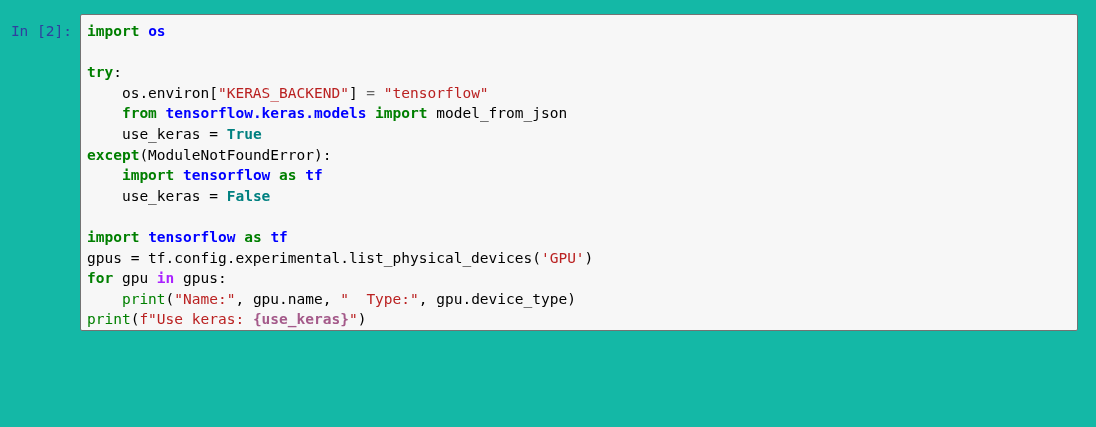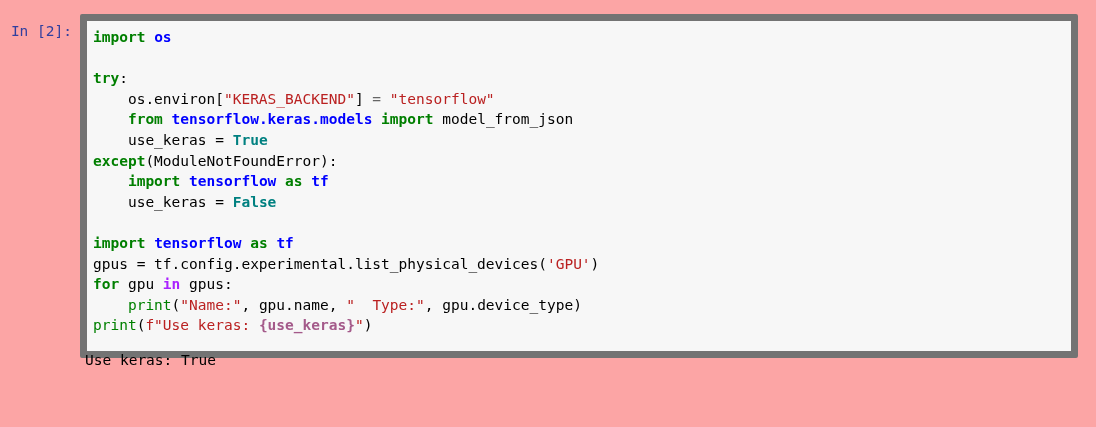--- a/index.html
+++ b/index.html
@@ -7,21 +7,21 @@
     padding: 0;
     background: #ffffff;
   }
   body {
     width: 1096px;
     height: 427px;
     font-family: "DejaVu Sans Mono", "Liberation Mono", monospace;
     overflow: hidden;
   }
 
-  .notebook { position: relative; width: 1096px; height: 427px; background: #fca5a5; }
+  .notebook { position: relative; width: 1096px; height: 427px; background: #14b8a6; }
 
   
   .cell-row {
     position: absolute;
     left: 0;
     top: 14px;
     width: 1096px;
     display: flex;
     align-items: flex-start;
   }
@@ -37,23 +37,23 @@
     line-height: 20.6px;
     color: #303f9f;
     white-space: pre;
     padding-top: 7px;
   }
 
   .input-area {
     flex: 0 0 998px;
     width: 998px;
     background: #f7f7f7;
-    border: 7px solid #737373;
+    border: 1px solid #737373;
     box-sizing: border-box;
-    padding: 6px 4px 15px 6px;
+    padding: 6px 4px 0 6px;
     border-radius: 2px;
   }
 
   pre.code {
     margin: 0;
     padding: 0;
     font-family: "DejaVu Sans Mono", "Liberation Mono", monospace;
     font-size: 14.5px;
     line-height: 20.6px;
     color: #000000;
@@ -125,17 +125,16 @@
 <span class="n">gpus = tf.config.experimental.list_physical_devices(</span><span class="s">'GPU'</span><span class="p">)</span>
 <span class="k">for</span><span class="n"> gpu </span><span class="ow">in</span><span class="n"> gpus:</span>
 <span class="nb">    print</span><span class="p">(</span><span class="s">"Name:"</span><span class="n">, gpu.name, </span><span class="s">"  Type:"</span><span class="n">, gpu.device_type</span><span class="p">)</span>
 <span class="nb">print</span><span class="p">(</span><span class="s">f"Use keras: </span><span class="si">{use_keras}</span><span class="s">"</span><span class="p">)</span></pre>
     </div>
   </div>
 
   <div class="output-row">
     <div class="output-prompt"></div>
     <div class="output-area">
-      <pre class="stream">Use keras: True</pre>
     </div>
   </div>
 
 </div>
 
 </body></html>

